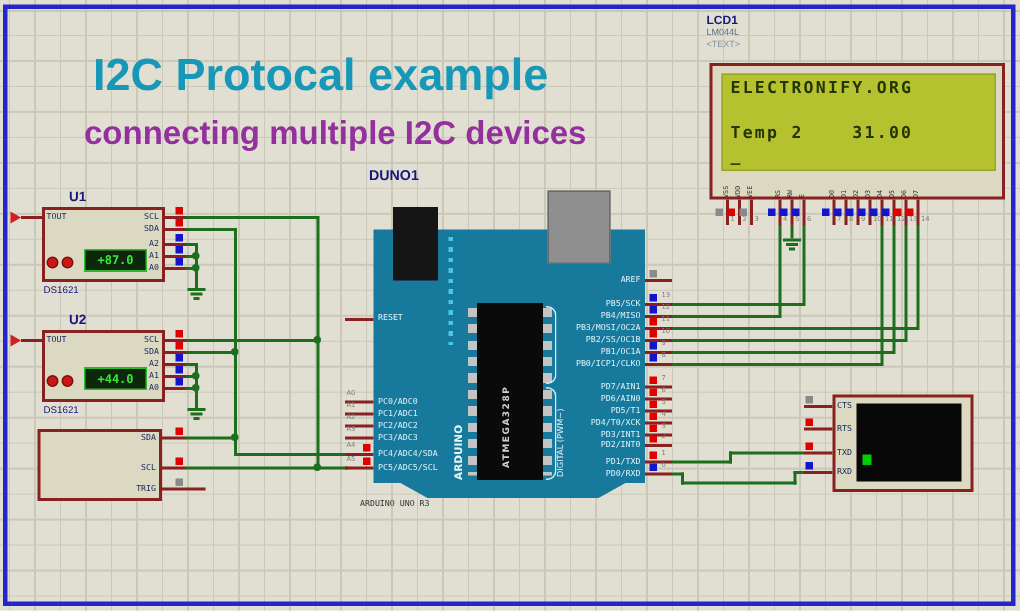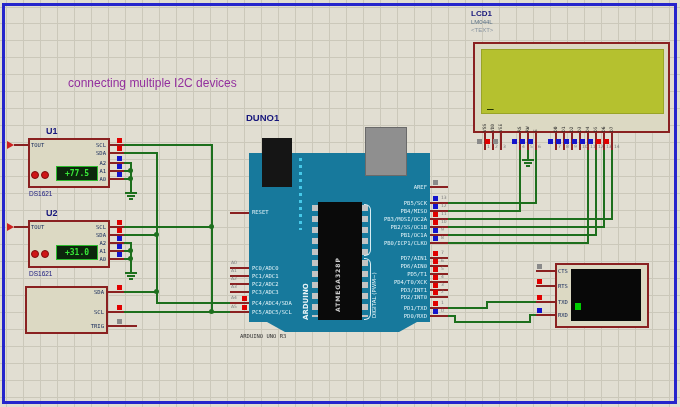--- a/index.html
+++ b/index.html
@@ -33,21 +33,22 @@
   .wtext{position:absolute;color:#e8f4f8;font-family:"DejaVu Sans",sans-serif}
   .vtext{writing-mode:vertical-rl;transform:rotate(180deg)}
   .brace{position:absolute;width:6px;border:1.5px solid #d8ecf2;border-left:none;border-radius:0 6px 6px 0}
 </style>
 </head>
 <body>
 
 <div id="sheet">
   <div class="border-frame"></div>
 
-  <div class="abs" style="left:68px;top:76px;font-size:12px;font-weight:400;color:#93309e">connecting multiple I2C devices</div>
+  <div class="abs" style="left:62px;top:34px;font-size:30px;font-weight:bold;color:#1898b8">I2C Protocal example</div>
+  <div class="abs" style="left:56px;top:76px;font-size:22px;font-weight:700;color:#93309e">connecting multiple I2C devices</div>
 
   <div class="wire" style="left:124px;top:144px;width:88px;height:2px"></div>
   <div class="wire" style="left:124px;top:152px;width:34px;height:2px"></div>
   <div class="wire" style="left:156px;top:152px;width:2px;height:152px"></div>
   <div class="wire" style="left:211px;top:144px;width:2px;height:169px"></div>
   <div class="wire" style="left:124px;top:226px;width:88px;height:2px"></div>
   <div class="wire" style="left:124px;top:234px;width:34px;height:2px"></div>
   <div class="wire" style="left:124px;top:291px;width:34px;height:2px"></div>
   <div class="wire" style="left:124px;top:311px;width:108px;height:2px"></div>
   <div class="wire" style="left:156px;top:302px;width:76px;height:2px"></div>
@@ -122,21 +123,21 @@
   <div class="stub" style="left:110px;top:162px;width:14px;height:2px"></div>
   <div class="stub" style="left:110px;top:170px;width:14px;height:2px"></div>
   <div class="stub" style="left:110px;top:178px;width:14px;height:2px"></div>
   <div class="sq r" style="left:117px;top:138px"></div>
   <div class="sq r" style="left:117px;top:146px"></div>
   <div class="sq b" style="left:117px;top:156px"></div>
   <div class="sq b" style="left:117px;top:164px"></div>
   <div class="sq b" style="left:117px;top:172px"></div>
   <div class="btn" style="left:31px;top:171px"></div>
   <div class="btn" style="left:41px;top:171px"></div>
-  <div class="disp" style="left:56px;top:166px;width:42px;height:15px">+77.5</div>
+  <div class="disp" style="left:56px;top:166px;width:42px;height:15px">+87.0</div>
 
   <div class="ref" style="left:46px;top:208px">U2</div>
   <div class="cbox" style="left:28px;top:220px;width:82px;height:48px"></div>
   <div class="val" style="left:29px;top:270px">DS1621</div>
   <div class="plbl" style="left:31px;top:224px">TOUT</div>
   <div class="stub" style="left:14px;top:226px;width:14px;height:2px"></div>
   <div class="arr" style="left:7px;top:223px"></div>
   <div class="plbl" style="left:70px;top:224px;width:36px;text-align:right">SCL</div>
   <div class="plbl" style="left:70px;top:232px;width:36px;text-align:right">SDA</div>
   <div class="plbl" style="left:70px;top:240px;width:36px;text-align:right">A2</div>
@@ -147,21 +148,21 @@
   <div class="stub" style="left:110px;top:242px;width:14px;height:2px"></div>
   <div class="stub" style="left:110px;top:250px;width:14px;height:2px"></div>
   <div class="stub" style="left:110px;top:258px;width:14px;height:2px"></div>
   <div class="sq r" style="left:117px;top:220px"></div>
   <div class="sq r" style="left:117px;top:228px"></div>
   <div class="sq b" style="left:117px;top:236px"></div>
   <div class="sq b" style="left:117px;top:244px"></div>
   <div class="sq b" style="left:117px;top:252px"></div>
   <div class="btn" style="left:31px;top:250px"></div>
   <div class="btn" style="left:41px;top:250px"></div>
-  <div class="disp" style="left:56px;top:245px;width:42px;height:15px">+31.0</div>
+  <div class="disp" style="left:56px;top:245px;width:42px;height:15px">+44.0</div>
 
   <div class="cbox" style="left:25px;top:286px;width:83px;height:48px"></div>
   <div class="plbl" style="left:66px;top:289px;width:38px;text-align:right">SDA</div>
   <div class="plbl" style="left:66px;top:309px;width:38px;text-align:right">SCL</div>
   <div class="plbl" style="left:66px;top:323px;width:38px;text-align:right">TRIG</div>
   <div class="stub" style="left:108px;top:291px;width:16px;height:2px"></div>
   <div class="stub" style="left:108px;top:311px;width:16px;height:2px"></div>
   <div class="stub" style="left:108px;top:325px;width:29px;height:2px"></div>
   <div class="sq r" style="left:117px;top:285px"></div>
   <div class="sq r" style="left:117px;top:305px"></div>
@@ -268,20 +269,22 @@
   <div class="num" style="left:231px;top:276px">A2</div>
   <div class="num" style="left:231px;top:284px">A3</div>
   <div class="num" style="left:231px;top:295px">A4</div>
   <div class="num" style="left:231px;top:304px">A5</div>
 
   <div class="ref" style="left:471px;top:9px;font-size:8px">LCD1</div>
   <div class="abs" style="left:471px;top:19px;font-size:6px;color:#5a7186">LM044L</div>
   <div class="abs" style="left:471px;top:27px;font-size:6px;color:#8894a0">&lt;TEXT&gt;</div>
   <div class="cbox" style="left:473px;top:42px;width:197px;height:91px"></div>
   <div class="abs" style="left:481px;top:49px;width:183px;height:65px;background:#b5c12f;border:1px solid #99a427;box-sizing:border-box"></div>
+  <div class="lline" style="top:52px">ELECTRONIFY.ORG</div>
+  <div class="lline" style="top:82px">Temp 2    31.00</div>
   <div class="lline" style="top:97px">_</div>
 
   <div class="vpin" style="left:482px;top:115px">VSS</div>
   <div class="vpin" style="left:490px;top:115px">VDD</div>
   <div class="vpin" style="left:498px;top:115px">VEE</div>
   <div class="vpin" style="left:517px;top:115px">RS</div>
   <div class="vpin" style="left:525px;top:115px">RW</div>
   <div class="vpin" style="left:533px;top:115px">E</div>
   <div class="vpin" style="left:553px;top:115px">D0</div>
   <div class="vpin" style="left:561px;top:115px">D1</div>

